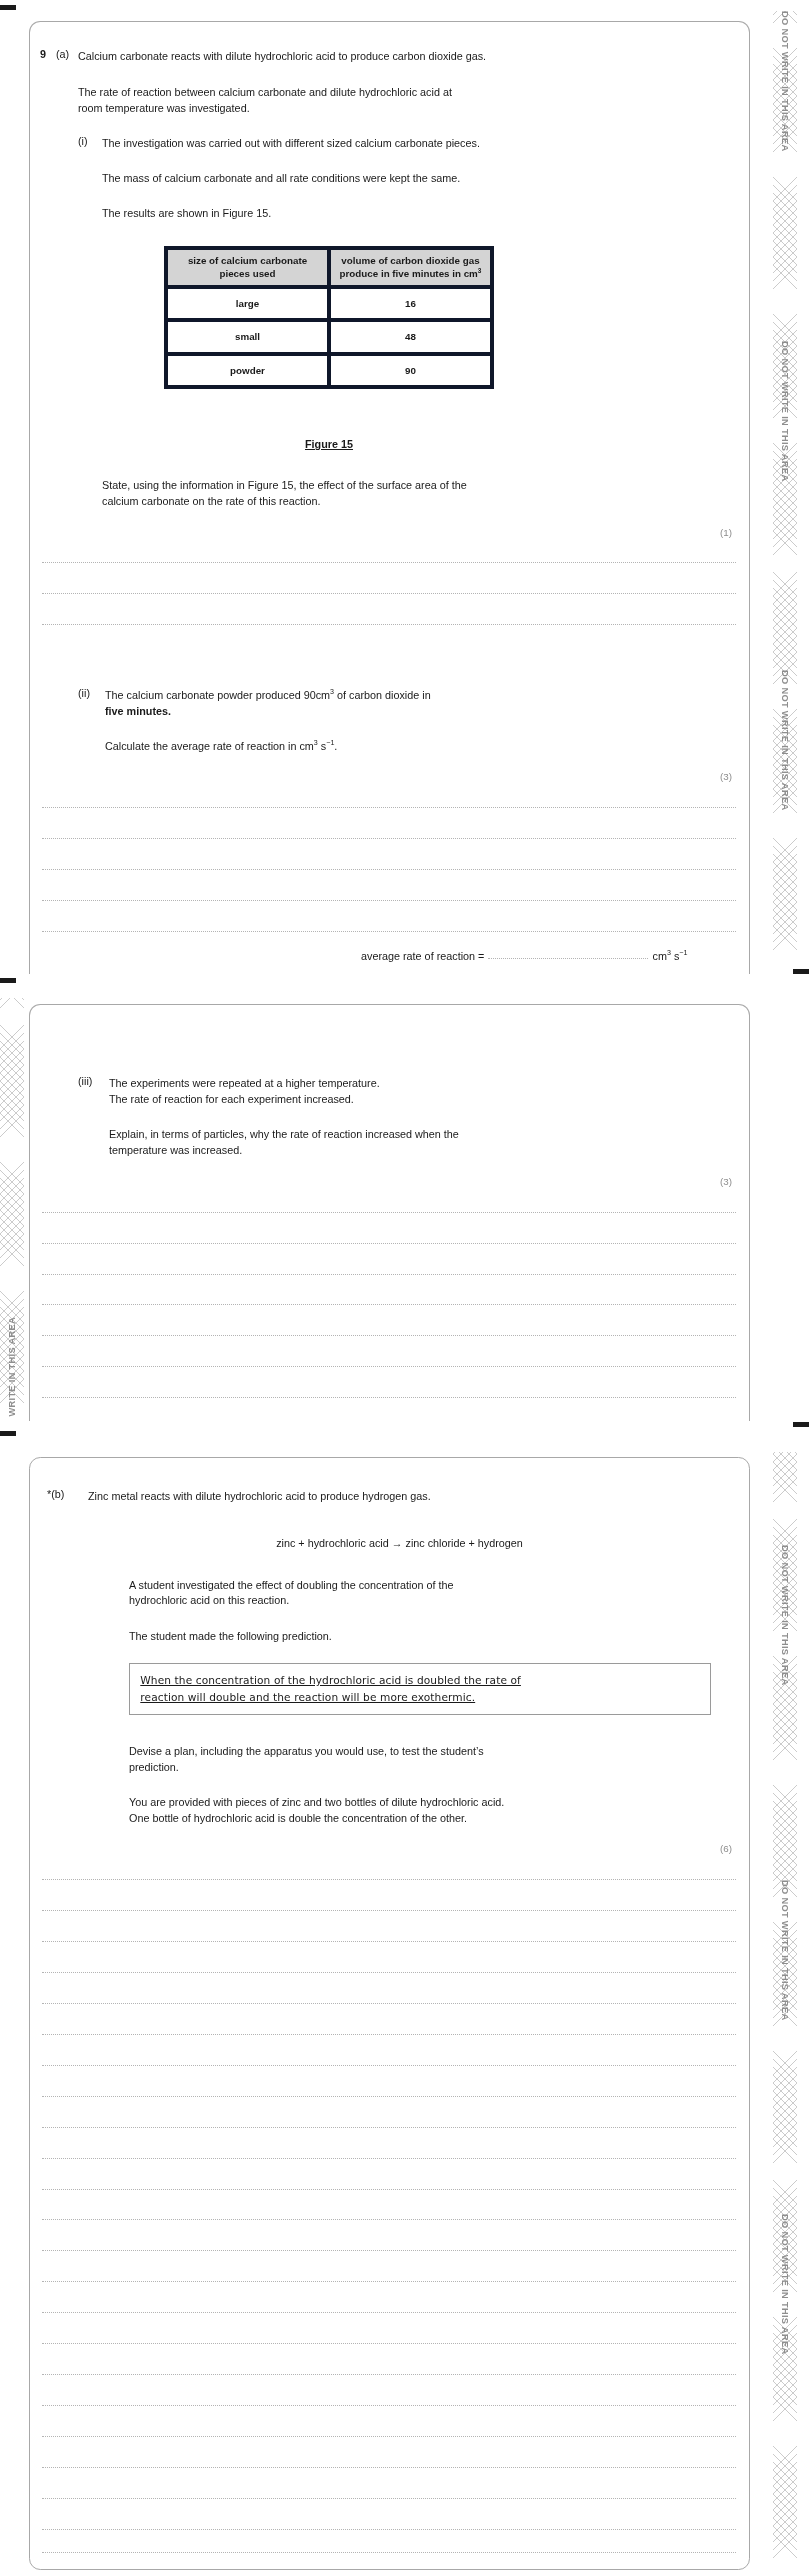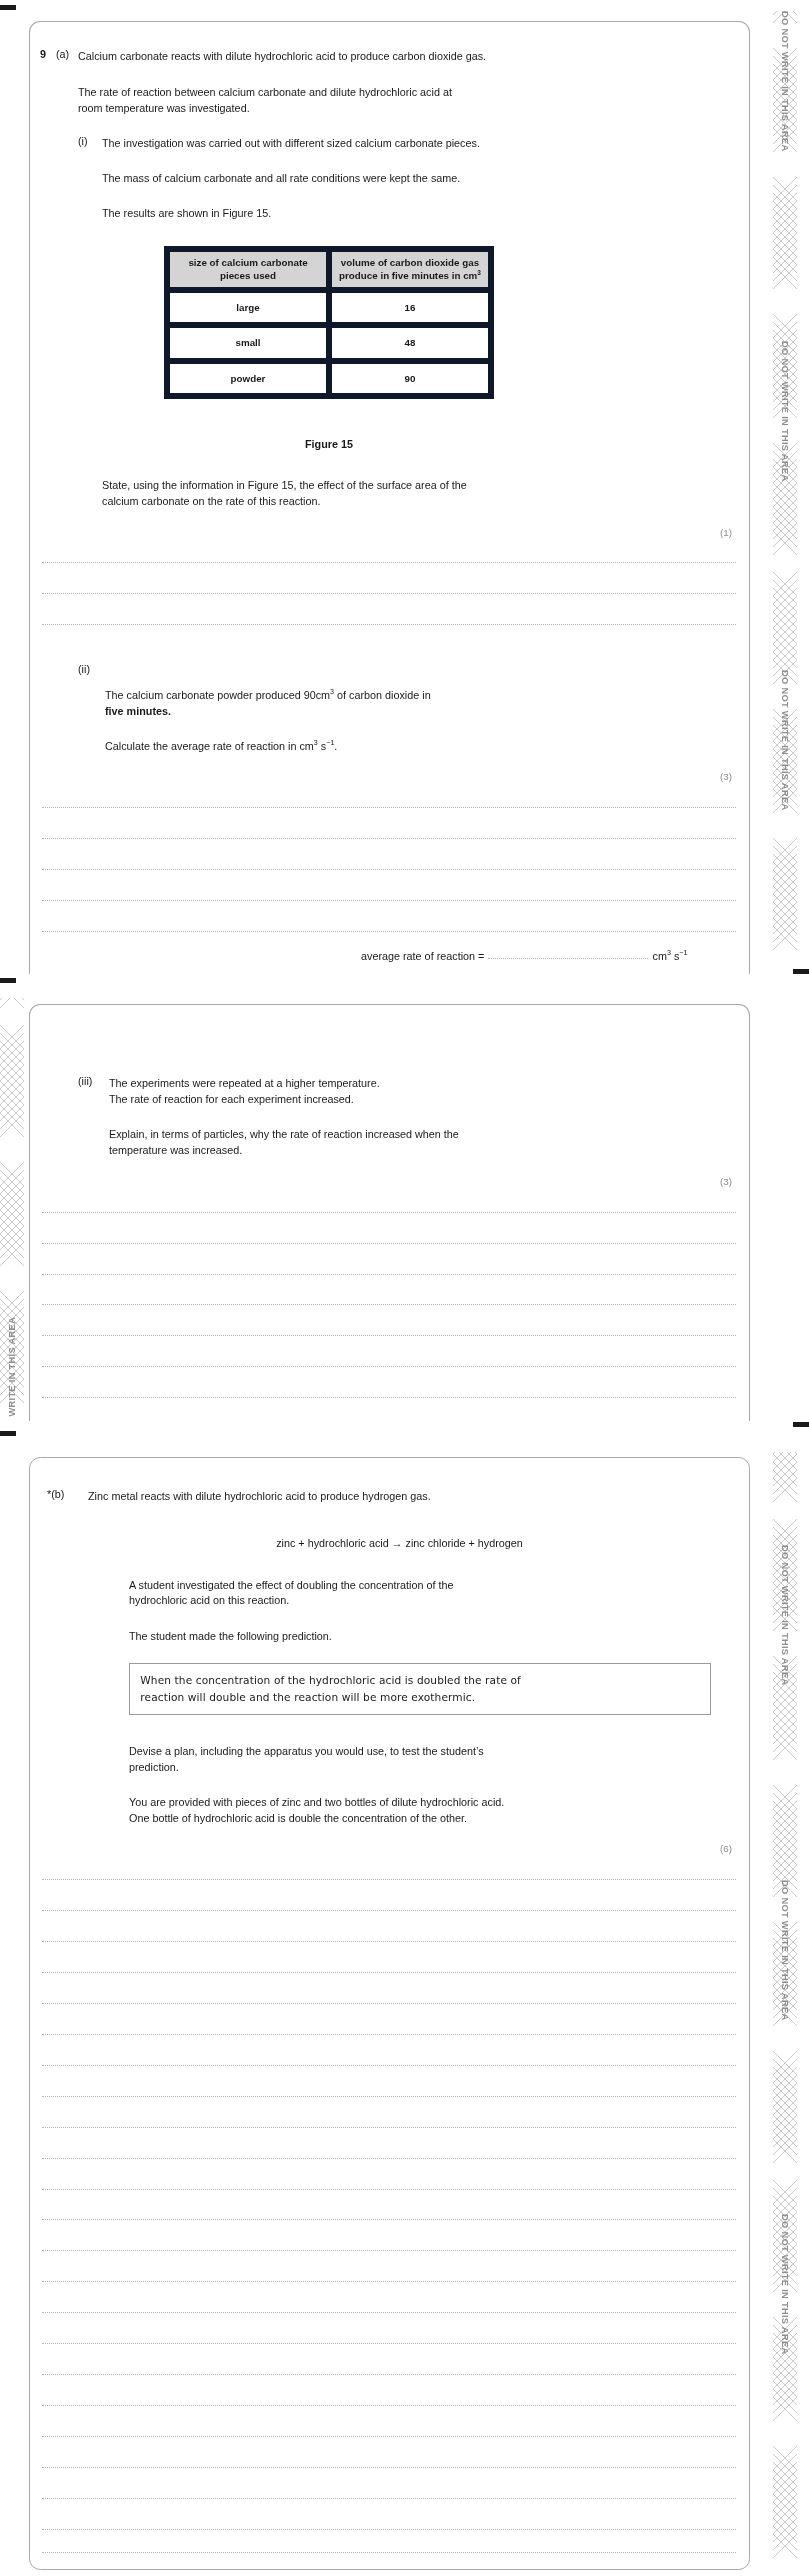--- a/index.html
+++ b/index.html
@@ -68,31 +68,32 @@
     position:absolute;
     font-size:9.8px;
     color:#8d8d8d;
     text-align:right;
   }
   .figcap{
     position:absolute;
     font-weight:bold;
     font-size:10.8px;
     text-align:center;
+    text-decoration:underline;
   }
   sup{ font-size:.66em; vertical-align:super; line-height:0; }
 
   
   table.fig{
     position:absolute;
     border-collapse:collapse;
     font-size:9.8px;
   }
   table.fig th, table.fig td{
-    border:6px solid #0f172a;
+    border:4px solid #0f172a;
     text-align:center;
     vertical-align:middle;
   }
   table.fig th{
     background:#d4d4d4;
     font-weight:bold;
     padding:5.2px 4.1px;
     line-height:12.4px;
   }
   table.fig td{
@@ -204,21 +205,21 @@
   <div class="figcap" style="left:164px; top:438px; width:330px;">Figure 15</div>
 
   <div class="body" style="left:102px; top:477px; width:629px;">State, using the information in Figure 15, the effect of the surface area of the</div>
   <div class="body" style="left:102px; top:493px; width:629px;">calcium carbonate on the rate of this reaction.</div>
   <div class="marks" style="left:665px; top:527px; width:67px;">(1)</div>
 
   <div class="aline" style="left:42px; top:562px; width:694px;"></div>
   <div class="aline" style="left:42px; top:593px; width:694px;"></div>
   <div class="aline" style="left:42px; top:624px; width:694px;"></div>
 
-  <div class="label" style="left:78px; top:663px;">(ii)</div>
+  <div class="label" style="left:78px; top:687px;">(ii)</div>
   <div class="body" style="left:105px; top:687px; width:629px;">
     <span>The calcium carbonate powder produced 90</span><span>cm</span><sup>3</sup><span> of carbon dioxide in</span>
   </div>
   <div class="body" style="left:105px; top:703px; width:629px;font-weight:bold;">five minutes.</div>
   <div class="body" style="left:105px; top:738px; width:629px;">
     <span>Calculate the average rate of reaction in cm</span><sup>3</sup><span> s</span><sup>−1</sup><span>.</span>
   </div>
   <div class="marks" style="left:665px; top:771px; width:67px;">(3)</div>
 
   <div class="aline" style="left:42px; top:807px; width:694px;"></div>
@@ -270,21 +271,21 @@
 
   <div class="label" style="left:47px; top:1488px;">*(b)</div>
   <div class="body" style="left:88px; top:1488px; width:644px;">Zinc metal reacts with dilute hydrochloric acid to produce hydrogen gas.</div>
 
   <div class="equation" style="left:129px; top:1537px; width:541px;">zinc  +  hydrochloric acid  →  zinc chloride  +  hydrogen</div>
 
   <div class="body" style="left:129px; top:1577px; width:603px;">A student investigated the effect of doubling the concentration of the</div>
   <div class="body" style="left:129px; top:1592px; width:603px;">hydrochloric acid on this reaction.</div>
   <div class="body" style="left:129px; top:1628px; width:603px;">The student made the following prediction.</div>
 
-  <div class="predbox" style="left:129px; top:1663px; width:582px; height:52px;">
+  <div class="predbox" style="left:129px; top:1663px; width:582px; height:52px;text-decoration:underline;">
     <div>When the concentration of the hydrochloric acid is doubled the rate of</div>
     <div>reaction will double and the reaction will be more exothermic.</div>
   </div>
 
   <div class="body" style="left:129px; top:1743px; width:603px;">Devise a plan, including the apparatus you would use, to test the student’s</div>
   <div class="body" style="left:129px; top:1759px; width:603px;">prediction.</div>
   <div class="body" style="left:129px; top:1794px; width:603px;">You are provided with pieces of zinc and two bottles of dilute hydrochloric acid.</div>
   <div class="body" style="left:129px; top:1810px; width:603px;">One bottle of hydrochloric acid is double the concentration of the other.</div>
   <div class="marks" style="left:665px; top:1843px; width:67px;">(6)</div>
 

